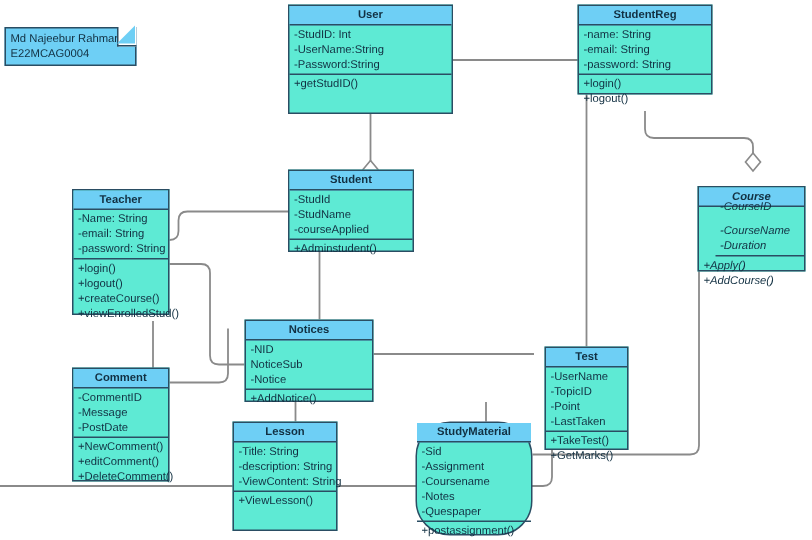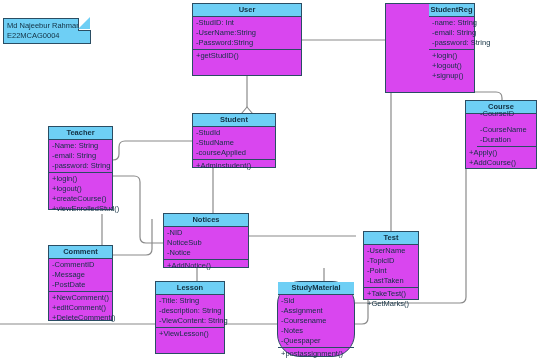--- a/index.html
+++ b/index.html
@@ -8,21 +8,21 @@
     background:#ffffff;
     font-family:"Liberation Sans", sans-serif;
     overflow:hidden;
     position:relative;
   }
   #canvas{position:absolute;left:0;top:0;width:541px;height:360px;}
   svg.links{position:absolute;left:0;top:0;width:541px;height:360px;pointer-events:none;}
 
   .uml-class{
     position:absolute;
-    background:#d946ef;
+    background:#5eead4;
     border:1px solid #2a4d63;
     box-sizing:border-box;
     z-index:2;
   }
   .uml-title{
     text-align:center;
     font-size:7.5px;
     font-weight:bold;
     color:#123042;
     line-height:10px;
@@ -135,35 +135,34 @@
     <div class="uml-attrs">
       <div class="uml-line">-StudID: Int</div>
       <div class="uml-line">-UserName:String</div>
       <div class="uml-line">-Password:String</div>
     </div>
     <div class="uml-ops">
       <div class="uml-line">+getStudID()</div>
     </div>
   </div>
 
-  <div class="uml-class" style="left:385px;top:3px;width:90px;height:90px;padding-left:43px;">
+  <div class="uml-class" style="left:385px;top:3px;width:90px;height:60px;">
     <div class="uml-title">StudentReg</div>
     <div class="uml-attrs">
       <div class="uml-line">-name: String</div>
       <div class="uml-line">-email: String</div>
       <div class="uml-line">-password: String</div>
     </div>
     <div class="uml-ops">
       <div class="uml-line">+login()</div>
       <div class="uml-line">+logout()</div>
-      <div class="uml-line">+signup()</div>
-    </div>
-  </div>
-
-  <div class="uml-class" style="left:465px;top:100px;width:72px;height:69px;">
+    </div>
+  </div>
+
+  <div class="uml-class" style="left:465px;top:124px;width:72px;height:57px;font-style:italic;">
     <div class="uml-title">Course</div>
     <div class="uml-attrs" style="position:relative;margin-left:11px;">
       <div class="uml-line" style="position:absolute;left:3px;top:-5px;">-CourseID</div>
       <div class="uml-line" style="height:10px;">&nbsp;</div>
       <div class="uml-line">-CourseName</div>
       <div class="uml-line">-Duration</div>
     </div>
     <div class="uml-ops">
       <div class="uml-line">+Apply()</div>
       <div class="uml-line">+AddCourse()</div>

